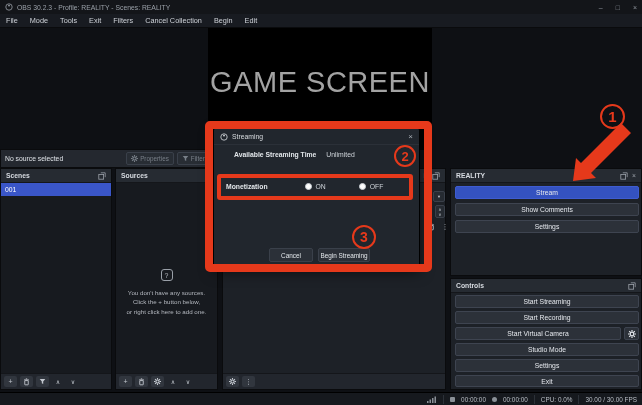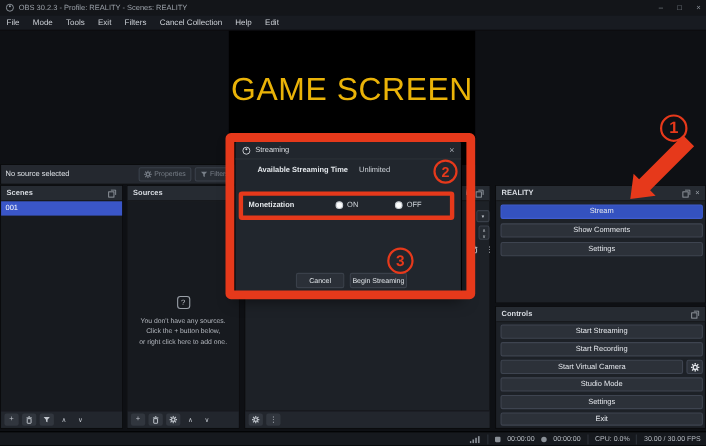--- a/index.html
+++ b/index.html
@@ -7,21 +7,21 @@
   #app{position:relative;width:642px;height:405px;background:#0e1014;font-family:"Liberation Sans",sans-serif;color:#dfe3e8;overflow:hidden;font-size:7px;}
   .abs{position:absolute;}
   svg{display:block;}
   
   .titlebar{left:0;top:0;width:642px;height:14px;background:#131519;display:flex;align-items:center;gap:4px;padding:0 5px;font-size:6.8px;color:#9aa0a8;}
   .winbtns{margin-left:auto;display:flex;gap:13px;color:#8d939b;font-size:7px;align-items:center;}
   .menubar{left:0;top:14px;width:642px;height:14px;background:#181b21;display:flex;align-items:center;gap:12px;padding:0 6px;font-size:7.3px;color:#ced2d8;border-bottom:1px solid #0a0b0d;}
   .menubar span{cursor:default;}
   
   .canvas{left:208px;top:28px;width:224px;height:122px;background:#000;display:flex;align-items:center;justify-content:center;}
-  .canvas .gametext{font-size:29px;color:#eab308;letter-spacing:.5px;margin-bottom:14px;white-space:nowrap;}
+  .canvas .gametext{font-size:29px;color:#a3a3a3;letter-spacing:.5px;margin-bottom:14px;white-space:nowrap;}
   
   .panel{background:#1d2127;border:1px solid #0a0b0d;}
   .phead{height:14px;background:#262b32;display:flex;align-items:center;padding:0 5px;font-weight:bold;font-size:6.8px;color:#d6dae0;border-bottom:1px solid #14161a;}
   .phead .spacer{flex:1;}
   .plist{background:#171a1f;position:absolute;left:0;right:0;top:14px;bottom:16px;}
   .ptoolbar{position:absolute;left:0;right:0;bottom:0;height:16px;background:#22262d;display:flex;align-items:center;gap:3px;padding:0 3px;border-top:1px solid #14161a;}
   .iconbox{width:13px;height:11px;background:#31363e;border-radius:2px;display:flex;align-items:center;justify-content:center;color:#c3c8cf;font-size:7px;}
   .iconplain{width:12px;height:11px;display:flex;align-items:center;justify-content:center;color:#c3c8cf;font-size:6px;}
   .sceneitem{height:13px;background:#3a56c8;color:#fff;display:flex;align-items:center;padding:0 4px;font-size:6.8px;}
   
@@ -74,21 +74,21 @@
     </span>
   </div>
 
   <div class="abs menubar">
     <span>File</span>
     <span>Mode</span>
     <span>Tools</span>
     <span>Exit</span>
     <span>Filters</span>
     <span>Cancel Collection</span>
-    <span>Help</span>
+    <span>Begin</span>
     <span>Edit</span>
   </div>
 
   <div class="abs canvas">
     <div class="gametext">GAME SCREEN</div>
   </div>
 
   <div class="abs srcbar">
     <span class="status">No source selected</span>
     <span class="smallbtn">

